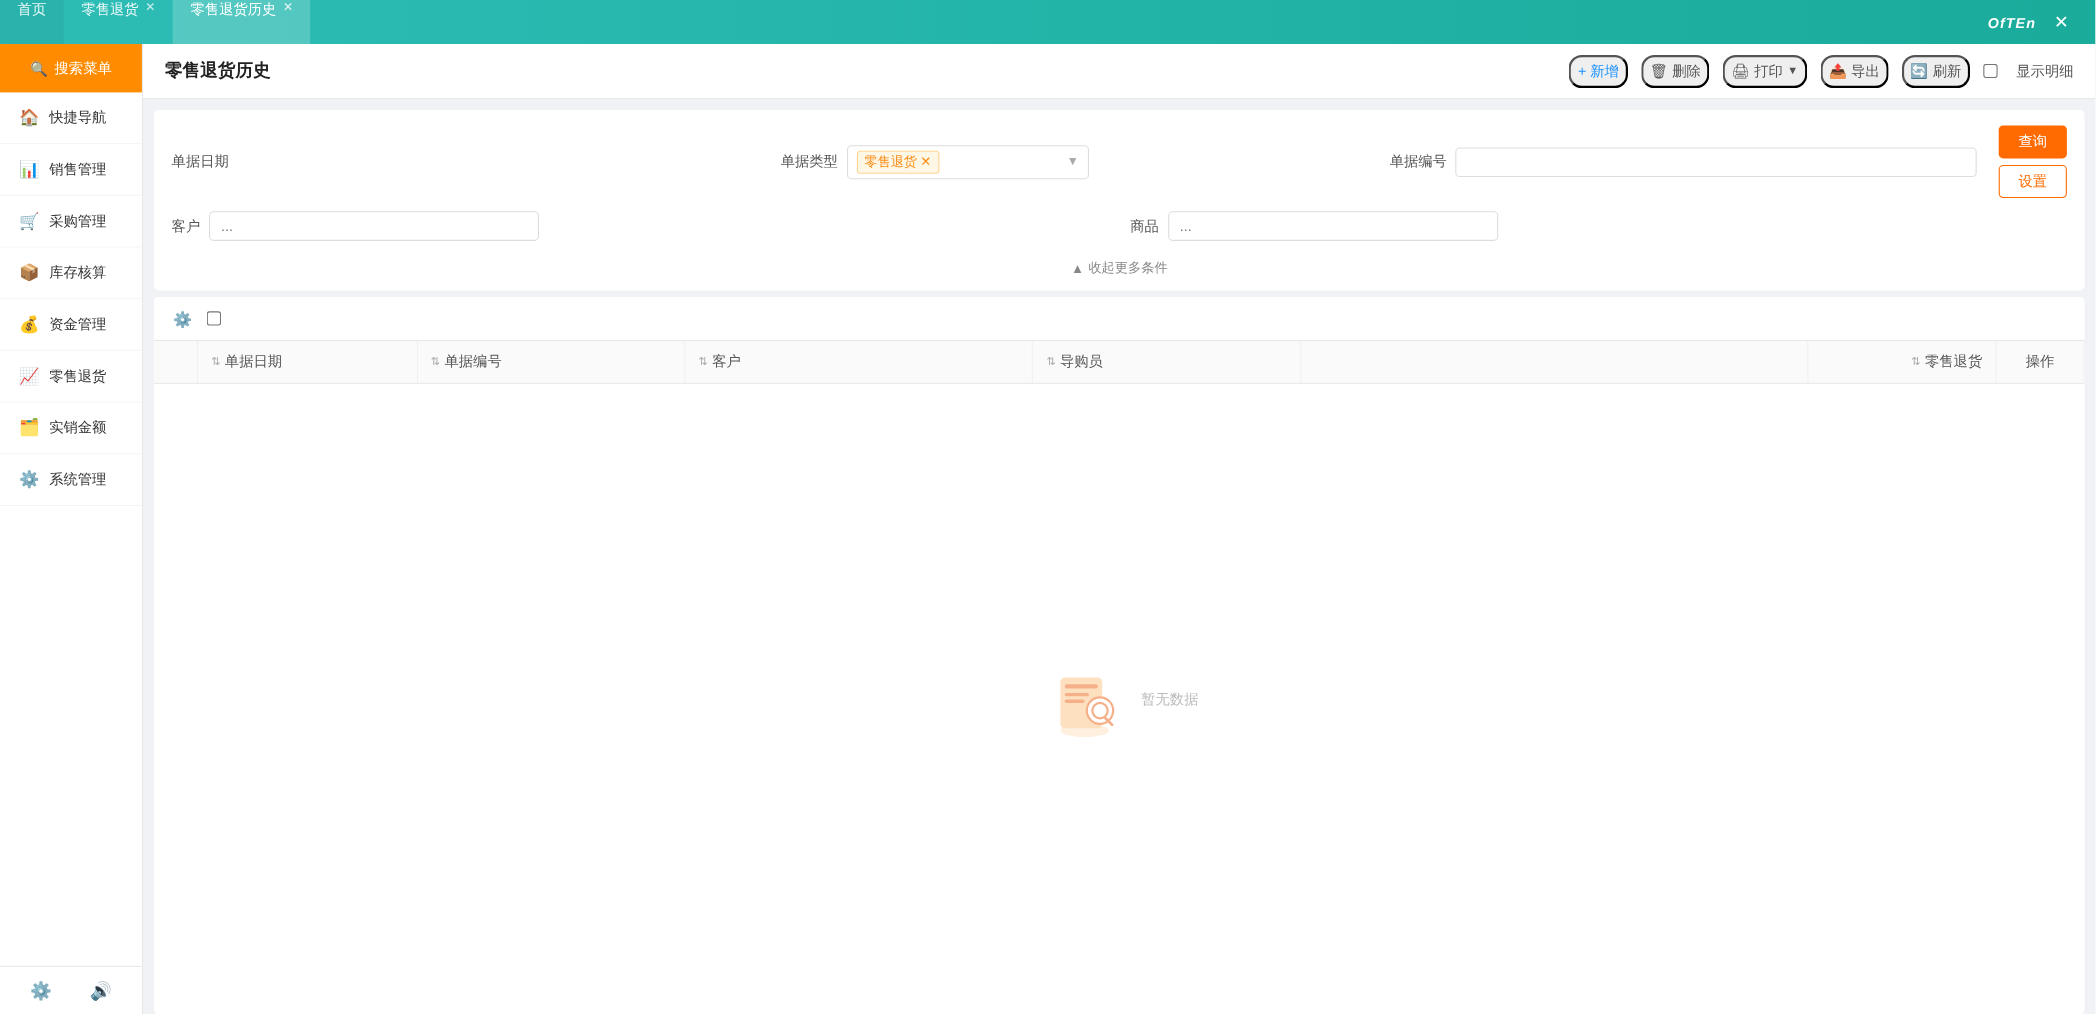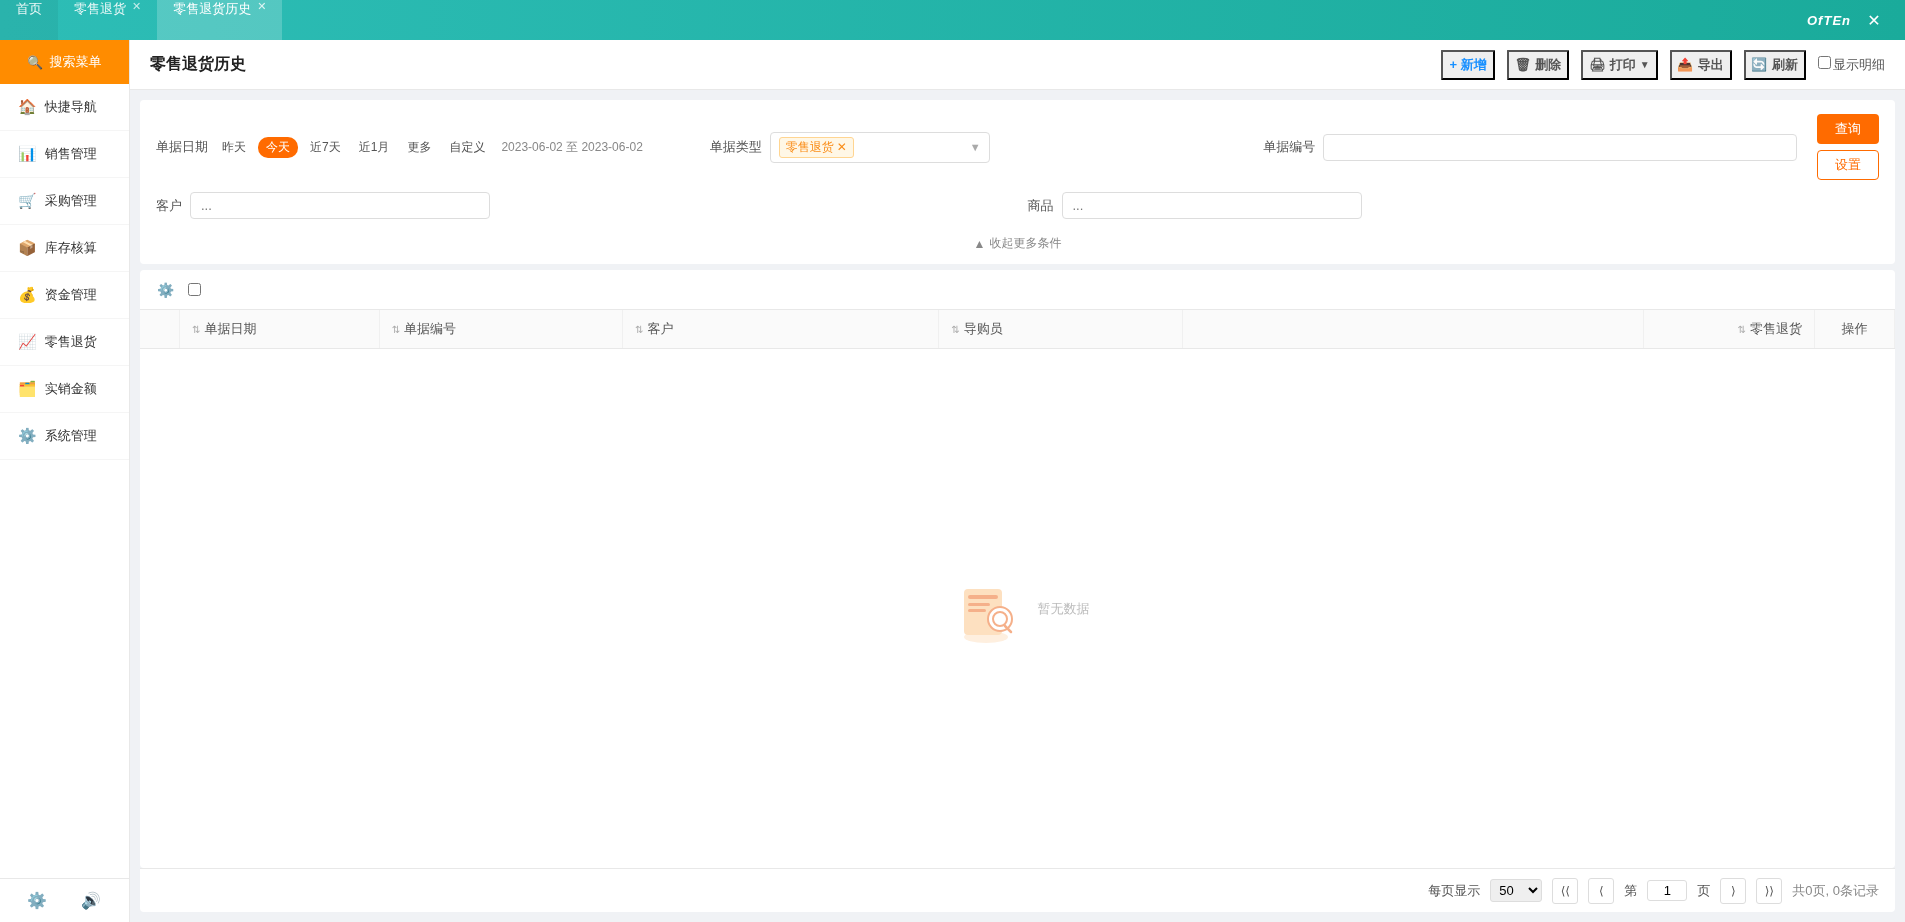--- a/index.html
+++ b/index.html
@@ -149,22 +149,21 @@
       gap: 12px;
     }
     .toolbar-btn {
       display: flex;
       align-items: center;
       gap: 4px;
       font-size: 13px;
       color: #555;
       cursor: pointer;
       padding: 4px 6px;
-      border-radius: 1px;
-      font-weight: bold;
+      border-radius: 12px;
     }
     .toolbar-btn-new { color: #1890ff; }
     .toolbar-btn-delete { color: #555; }
     .btn-query {
       background: #ff6b00;
       color: #fff;
       border: none;
       padding: 6px 18px;
       border-radius: 4px;
       font-size: 13px;
@@ -172,21 +171,21 @@
     }
     .btn-settings {
       background: #fff;
       color: #ff6b00;
       border: 1px solid #ff6b00;
       padding: 5px 16px;
       border-radius: 4px;
       font-size: 13px;
       cursor: pointer;
     }
-    .toolbar-checkbox { display: flex; align-items: flex-start; gap: 2px; font-size: 13px; color: #555; }
+    .toolbar-checkbox { display: flex; align-items: center; gap: 17px; font-size: 13px; color: #555; }
 
     
     .filter-area {
       background: #fff;
       margin: 10px 10px 0 10px;
       border-radius: 4px;
       padding: 14px 16px 8px 16px;
       flex-shrink: 0;
     }
     .filter-row {
@@ -515,29 +514,20 @@
         </label>
       </div>
     </div>
 
     <div class="filter-area">
 
       <div class="filter-row">
 
         <div class="filter-item" style="flex:2;">
           <span class="filter-label">单据日期</span>
-          <div class="filter-date-options">
-            <span class="date-opt">昨天</span>
-            <span class="date-opt active">今天</span>
-            <span class="date-opt">近7天</span>
-            <span class="date-opt">近1月</span>
-            <span class="date-opt">更多</span>
-            <span class="date-opt">自定义</span>
-            <span class="date-range">2023-06-02 至 2023-06-02</span>
-          </div>
         </div>
 
         <div class="filter-item" style="flex:2;text-align:center;">
           <span class="filter-label">单据类型</span>
           <div class="filter-select" style="min-width:220px;">
             <span class="tag">
               <span>零售退货</span>
               <span style="cursor:pointer;">✕</span>
             </span>
             <span class="chevron">▼</span>
@@ -618,32 +608,15 @@
           <rect x="22" y="40" width="18" height="3" rx="1.5" fill="#f5b08a"></rect>
           <circle cx="54" cy="50" r="12" fill="#fff" stroke="#f5b08a" stroke-width="2"></circle>
           <circle cx="54" cy="50" r="7" fill="none" stroke="#f5b08a" stroke-width="2"></circle>
           <line x1="59" y1="57" x2="65" y2="63" stroke="#f5b08a" stroke-width="2.5" stroke-linecap="round"></line>
         </svg>
         <span class="empty-text">暂无数据</span>
       </div>
 
     </div>
 
-    <div class="pagination">
-      <span>每页显示</span>
-      <select class="page-size-select">
-        <option>50</option>
-        <option>10</option>
-        <option>20</option>
-        <option>100</option>
-      </select>
-      <div class="page-nav-btn">⟨⟨</div>
-      <div class="page-nav-btn">⟨</div>
-      <span>第</span>
-      <input class="page-input" type="text" value="1" style="">
-      <span>页</span>
-      <div class="page-nav-btn">⟩</div>
-      <div class="page-nav-btn">⟩⟩</div>
-      <span class="page-total">共0页, 0条记录</span>
-    </div>
 
   </div>
 </div>
 
 </body></html>

